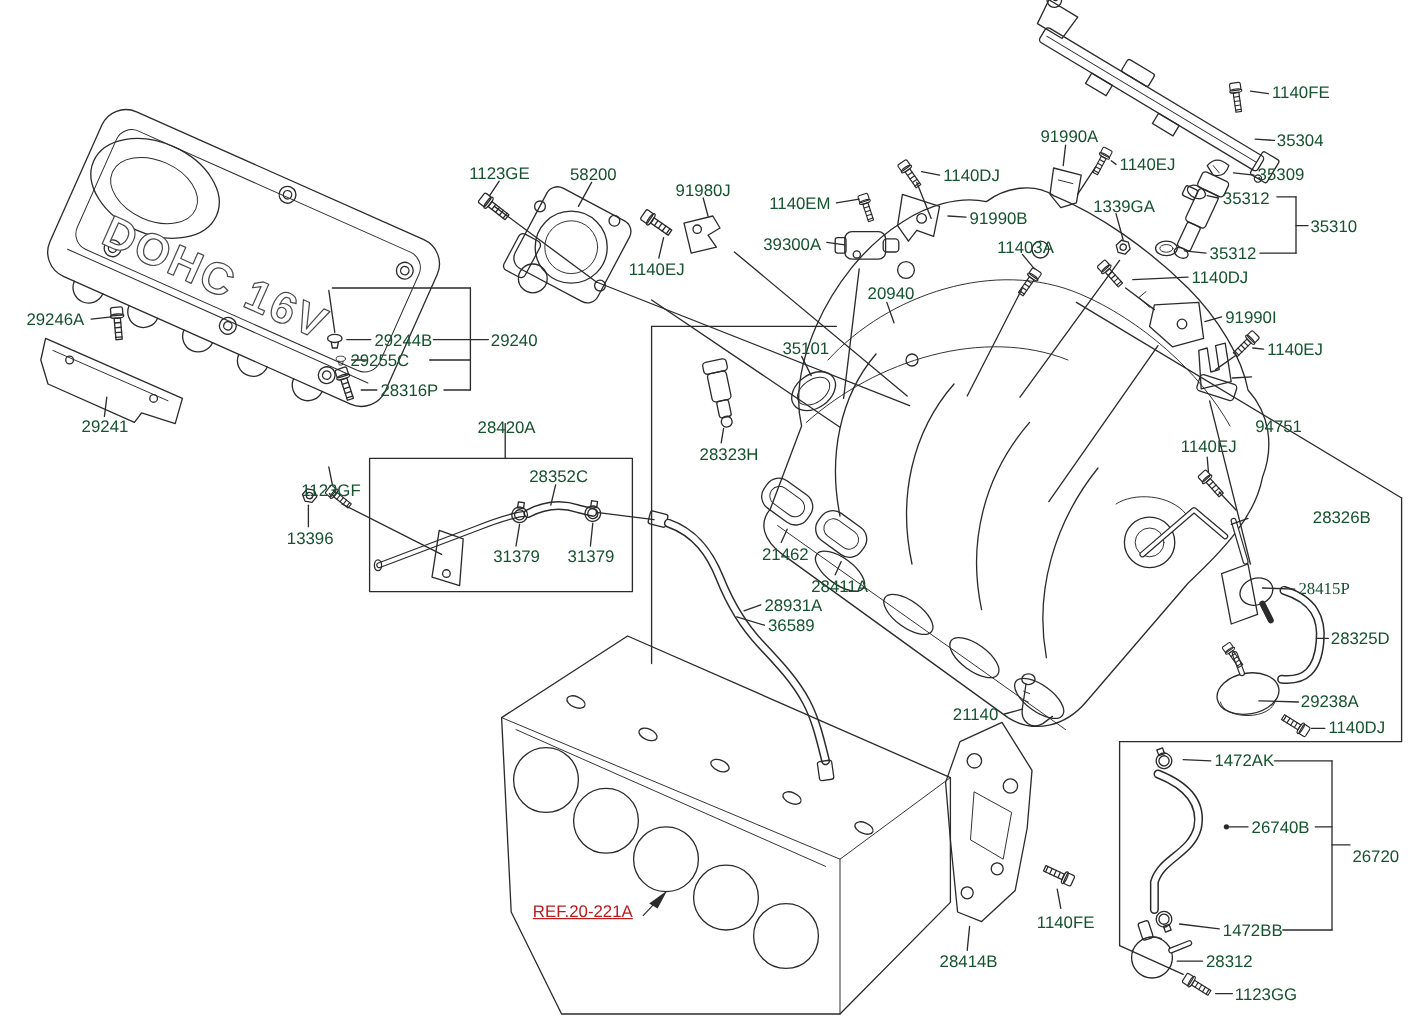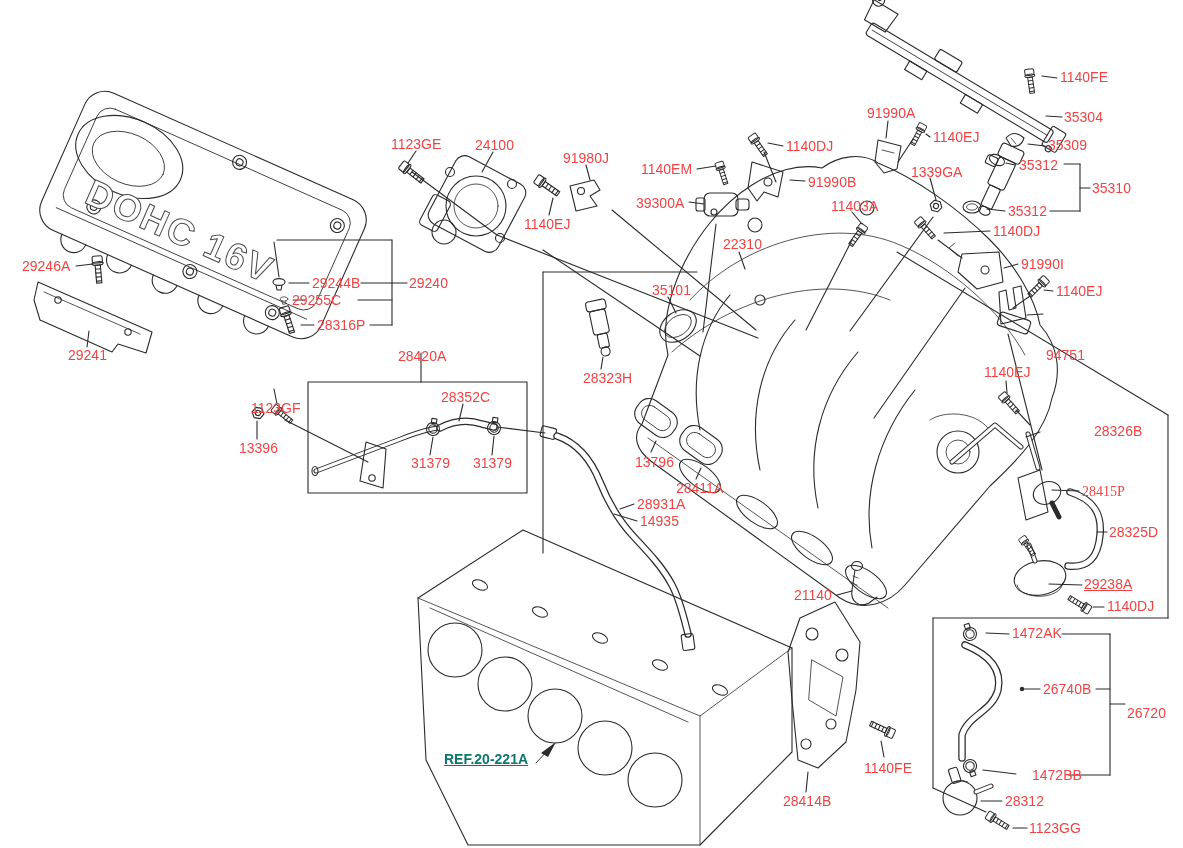--- a/index.html
+++ b/index.html
@@ -9,23 +9,23 @@
   svg *{stroke:#2b2b2b;fill:none;stroke-width:1.1;stroke-linecap:round;stroke-linejoin:round;}
   svg .ld{stroke-width:0.95;}
   svg .thin{stroke-width:0.8;}
   svg .hoseO{stroke-width:7.5;}
   svg .hoseI{stroke:#ffffff;stroke-width:5;}
   svg .pipeO{stroke-width:5;}
   svg .pipeI{stroke:#ffffff;stroke-width:3;}
   svg .fillb{fill:#2b2b2b;stroke:none;}
   svg text.badge{fill:#ffffff;stroke:#4a4a4a;stroke-width:1;font-weight:bold;
                  font-family:"Liberation Sans",sans-serif;font-size:37px;letter-spacing:2px;}
-  .lbl{position:absolute;font-size:14px;line-height:15px;color:#ef4444;white-space:nowrap;
+  .lbl{position:absolute;font-size:14px;line-height:15px;color:#14532d;white-space:nowrap;
        letter-spacing:0px;}
-  .lbl.ref{font-weight:bold;color:#0f766e;text-decoration:underline;}
+  .lbl.ref{font-weight:normal;color:#b91c1c;text-decoration:underline;}
 </style>
 </head>
 <body>
 
 <div class="stage">
 <svg width="1183" height="848" viewBox="0 0 1183 848">
   <defs>
     <g id="bolt">
       <rect x="-1" y="-5" width="7" height="10" rx="1.5"></rect>
       <ellipse cx="6.5" cy="0" rx="1.8" ry="5.6"></ellipse>
@@ -404,29 +404,29 @@
   </g>
   <circle cx="1022" cy="689" r="2.2" class="fillb"></circle>
   <g>
     <path d="M536,763 L549,749" class="ld"></path>
     <polygon points="556,742 541,753 548,757" class="fillb"></polygon>
   </g>
 </svg>
 
 <div id="labels">
       <div class="lbl" style="left: 391px; top: 137px;">1123GE</div>
-      <div class="lbl" style="left: 475px; top: 138px;">24100</div>
+      <div class="lbl" style="left: 475px; top: 138px;">58200</div>
       <div class="lbl" style="left: 563px; top: 151px;">91980J</div>
       <div class="lbl" style="left: 524px; top: 217px;">1140EJ</div>
       <div class="lbl" style="left: 641px; top: 162px;">1140EM</div>
       <div class="lbl" style="left: 636px; top: 196px;">39300A</div>
       <div class="lbl" style="left: 786px; top: 139px;">1140DJ</div>
       <div class="lbl" style="left: 808px; top: 175px;">91990B</div>
       <div class="lbl" style="left: 831px; top: 199px;">11403A</div>
-      <div class="lbl" style="left: 723px; top: 237px;">22310</div>
+      <div class="lbl" style="left: 723px; top: 237px;">20940</div>
       <div class="lbl" style="left: 867px; top: 106px;">91990A</div>
       <div class="lbl" style="left: 933px; top: 130px;">1140EJ</div>
       <div class="lbl" style="left: 911px; top: 165px;">1339GA</div>
       <div class="lbl" style="left: 1060px; top: 70px;">1140FE</div>
       <div class="lbl" style="left: 1064px; top: 110px;">35304</div>
       <div class="lbl" style="left: 1048px; top: 138px;">35309</div>
       <div class="lbl" style="left: 1019px; top: 158px;">35312</div>
       <div class="lbl" style="left: 1092px; top: 181px;">35310</div>
       <div class="lbl" style="left: 1008px; top: 204px;">35312</div>
       <div class="lbl" style="left: 993px; top: 224px;">1140DJ</div>
@@ -440,34 +440,34 @@
       <div class="lbl" style="left: 409px; top: 276px;">29240</div>
       <div class="lbl" style="left: 68px; top: 348px;">29241</div>
       <div class="lbl" style="left: 398px; top: 349px;">28420A</div>
       <div class="lbl" style="left: 251px; top: 374px; margin-top: 27px;">1123GF</div>
       <div class="lbl" style="left: 441px; top: 390px;">28352C</div>
       <div class="lbl" style="left: 239px; top: 441px;">13396</div>
       <div class="lbl" style="left: 411px; top: 456px;">31379</div>
       <div class="lbl" style="left: 473px; top: 456px;">31379</div>
       <div class="lbl" style="left: 652px; top: 283px;">35101</div>
       <div class="lbl" style="left: 583px; top: 371px;">28323H</div>
-      <div class="lbl" style="left: 635px; top: 455px;">13796</div>
+      <div class="lbl" style="left: 635px; top: 455px;">21462</div>
       <div class="lbl" style="left: 676px; top: 481px;">28411A</div>
       <div class="lbl" style="left: 637px; top: 497px;">28931A</div>
-      <div class="lbl" style="left: 640px; top: 514px;">14935</div>
+      <div class="lbl" style="left: 640px; top: 514px;">36589</div>
       <div class="lbl" style="left: 984px; top: 365px;">1140EJ</div>
       <div class="lbl" style="left: 1094px; top: 424px;">28326B</div>
       <div class="lbl" style="left: 1082px; top: 484px; font-family: Liberation Serif, serif;">28415P</div>
       <div class="lbl" style="left: 1109px; top: 525px;">28325D</div>
-      <div class="lbl" style="left: 1084px; top: 577px; text-decoration: underline;">29238A</div>
+      <div class="lbl" style="left: 1084px; top: 577px;">29238A</div>
       <div class="lbl" style="left: 1107px; top: 599px;">1140DJ</div>
       <div class="lbl" style="left: 794px; top: 588px;">21140</div>
       <div class="lbl" style="left: 1012px; top: 626px;">1472AK</div>
       <div class="lbl" style="left: 1043px; top: 682px;">26740B</div>
       <div class="lbl" style="left: 1127px; top: 706px;">26720</div>
-      <div class="lbl" style="left: 1019px; top: 768px; margin-left: 13px;">1472BB</div>
+      <div class="lbl" style="left: 1019px; top: 768px;">1472BB</div>
       <div class="lbl" style="left: 1005px; top: 794px;">28312</div>
       <div class="lbl" style="left: 1029px; top: 821px;">1123GG</div>
       <div class="lbl" style="left: 783px; top: 794px;">28414B</div>
       <div class="lbl" style="left: 864px; top: 761px;">1140FE</div>
       <div class="lbl ref" style="left: 444px; top: 752px;">REF.20-221A</div>
     </div>
 </div>
 
 </body></html>

